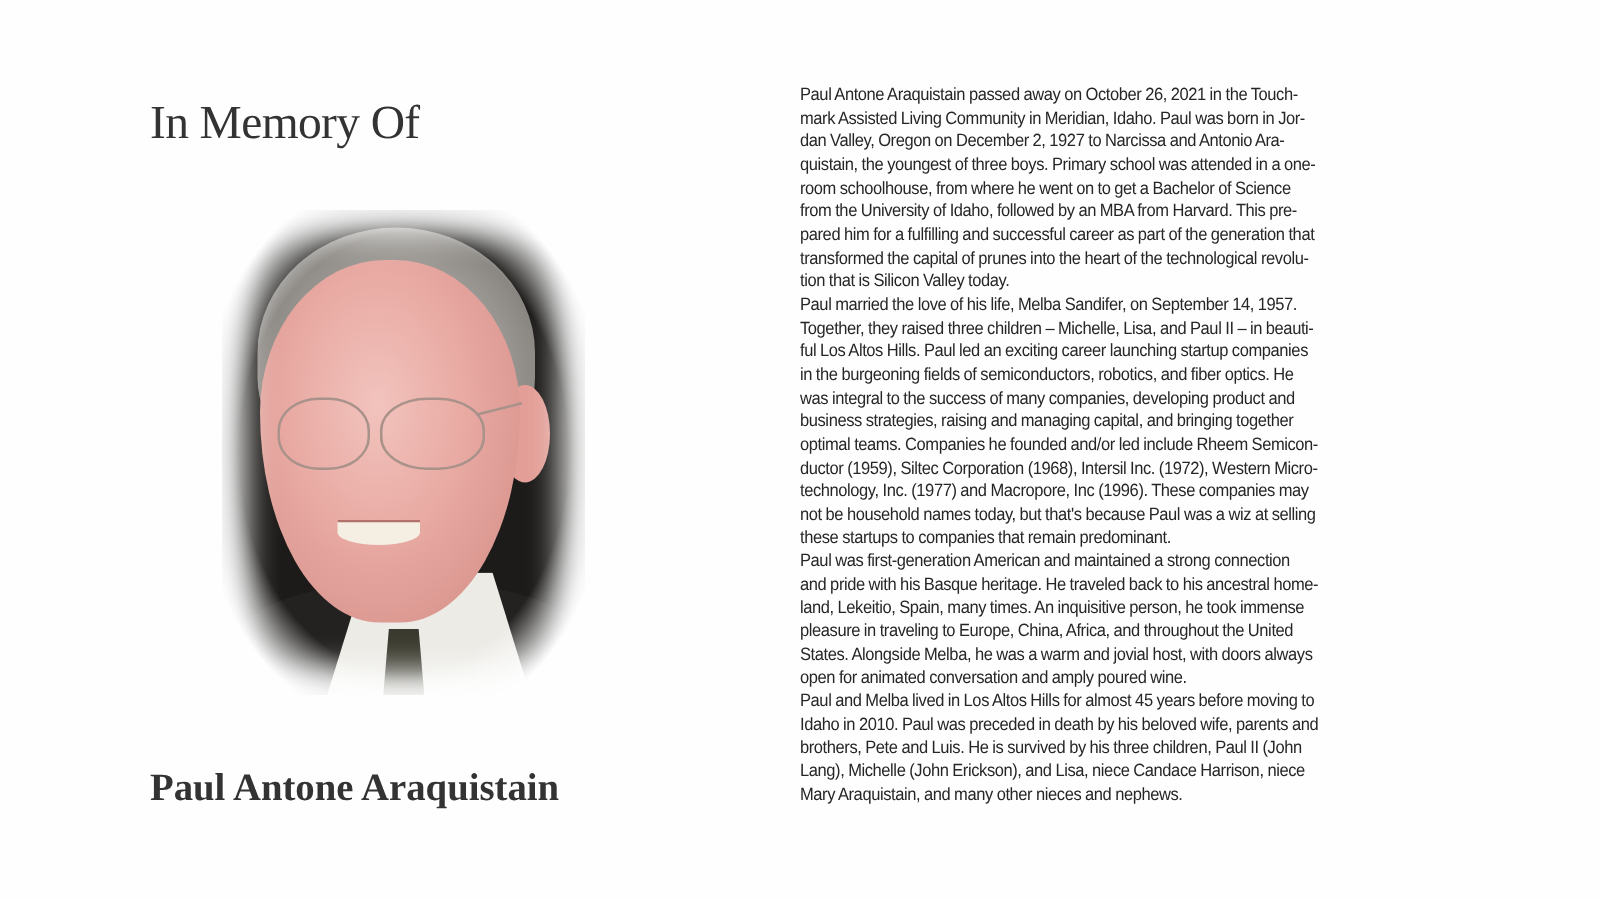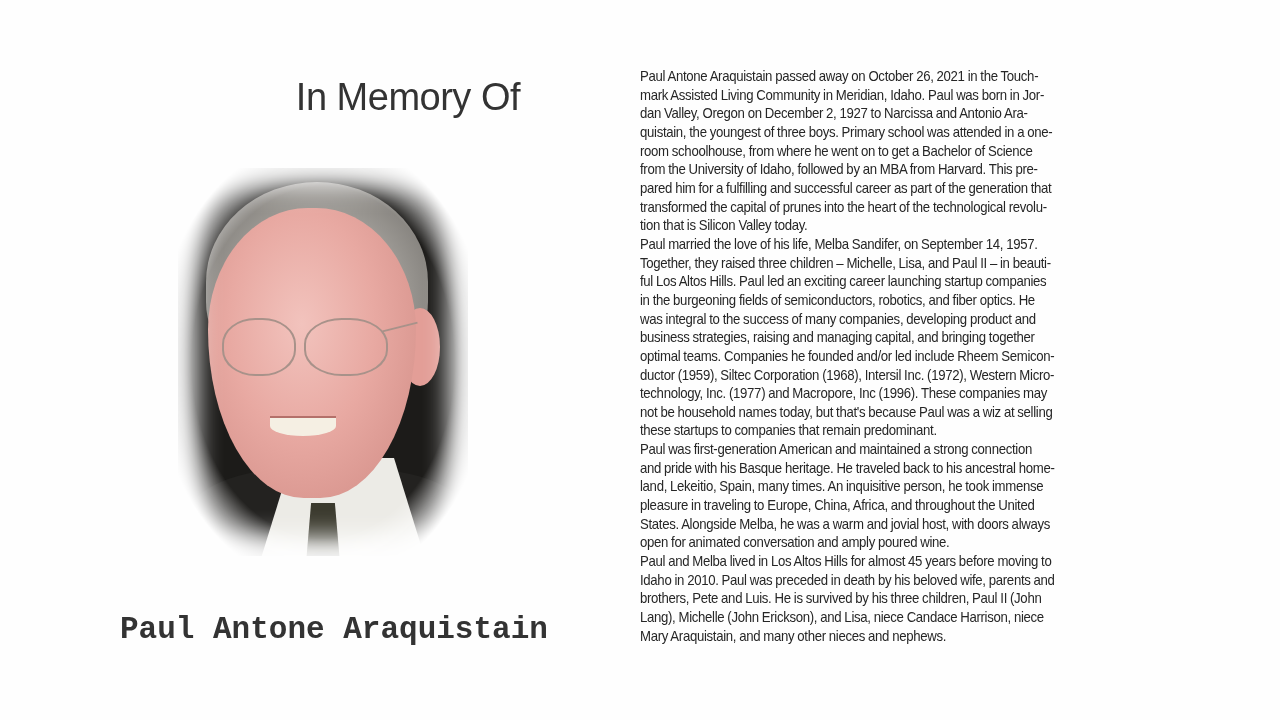--- a/index.html
+++ b/index.html
@@ -26,22 +26,22 @@
       left: 120px;
       top: 0;
       width: 400px;
       height: 720px;
     }
     .heading {
       position: absolute;
       left: 0;
       top: 76px;
       width: 400px;
-      text-align: right;
-      font-family: Liberation Sans, sans-serif;
+      text-align: left;
+      font-family: Liberation Serif, serif;
       font-size: 38px;
       font-weight: normal;
       color: #333333;
       letter-spacing: -0.5px;
       margin: 0;
     }
     .photo-frame {
       position: absolute;
       left: 58px;
       top: 168px;
@@ -127,21 +127,21 @@
       background: #f5efe3;
       border-radius: 0 0 50% 50%;
       border-top: 2px solid #b4706a;
     }
     .name {
       position: absolute;
       left: 0;
       top: 612px;
       width: 400px;
       text-align: left;
-      font-family: Liberation Mono, monospace;
+      font-family: Liberation Serif, serif;
       font-size: 31px;
       font-weight: bold;
       color: #333333;
       margin: 0;
       white-space: nowrap;
     }
     .right-col {
       position: absolute;
       left: 640px;
       top: 67px;

